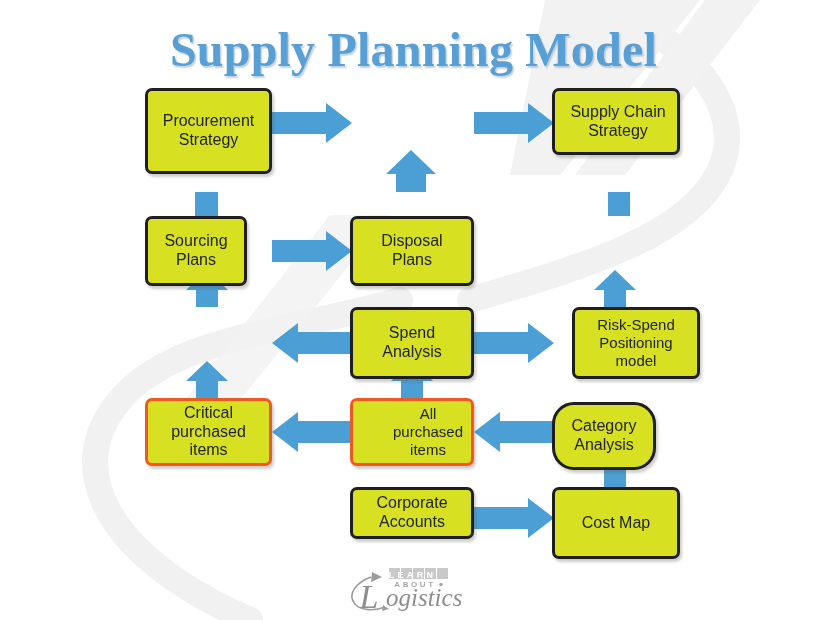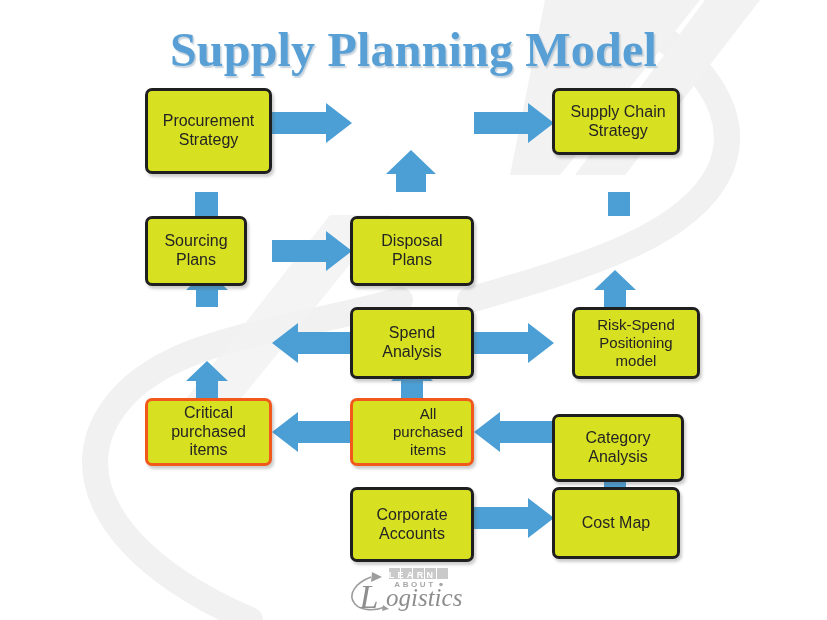--- a/index.html
+++ b/index.html
@@ -173,24 +173,24 @@
 Positioning
 model</div>
 
   <div class="node highlight" style="left:145px; top:398px; width:127px; height:68px;">Critical
 purchased
 items</div>
 
   <div class="node highlight small" style="left:350px; top:398px; width:124px; height:68px;padding-left:36px;">All purchased
 items</div>
 
-  <div class="node" style="left:552px;  top:414px; width:132px; height:68px;">Category
+  <div class="node" style="left:552px;  top:402px; width:104px; height:68px;border-radius:22px;">Category
 Analysis</div>
 
-  <div class="node" style="left:350px;  top:487px; width:124px; height:75px;">Corporate
+  <div class="node" style="left:350px;  top:487px; width:124px; height:52px;">Corporate
 Accounts</div>
 
   <div class="node" style="left:552px;  top:487px; width:128px; height:72px;">Cost Map</div>
 
   <svg id="logo" viewBox="0 0 140 52" xmlns="http://www.w3.org/2000/svg">
 
     <path d="M 26 16 C 10 22 2 34 10 43 C 16 50 30 50 40 46" fill="none" stroke="#9d9d9d" stroke-width="1.6"></path>
     <path d="M 27 11 L 37 16 L 26 21 Z" fill="#9d9d9d"></path>
     <path d="M 38 44 L 44 48 L 37 50 Z" fill="#9d9d9d"></path>
 

